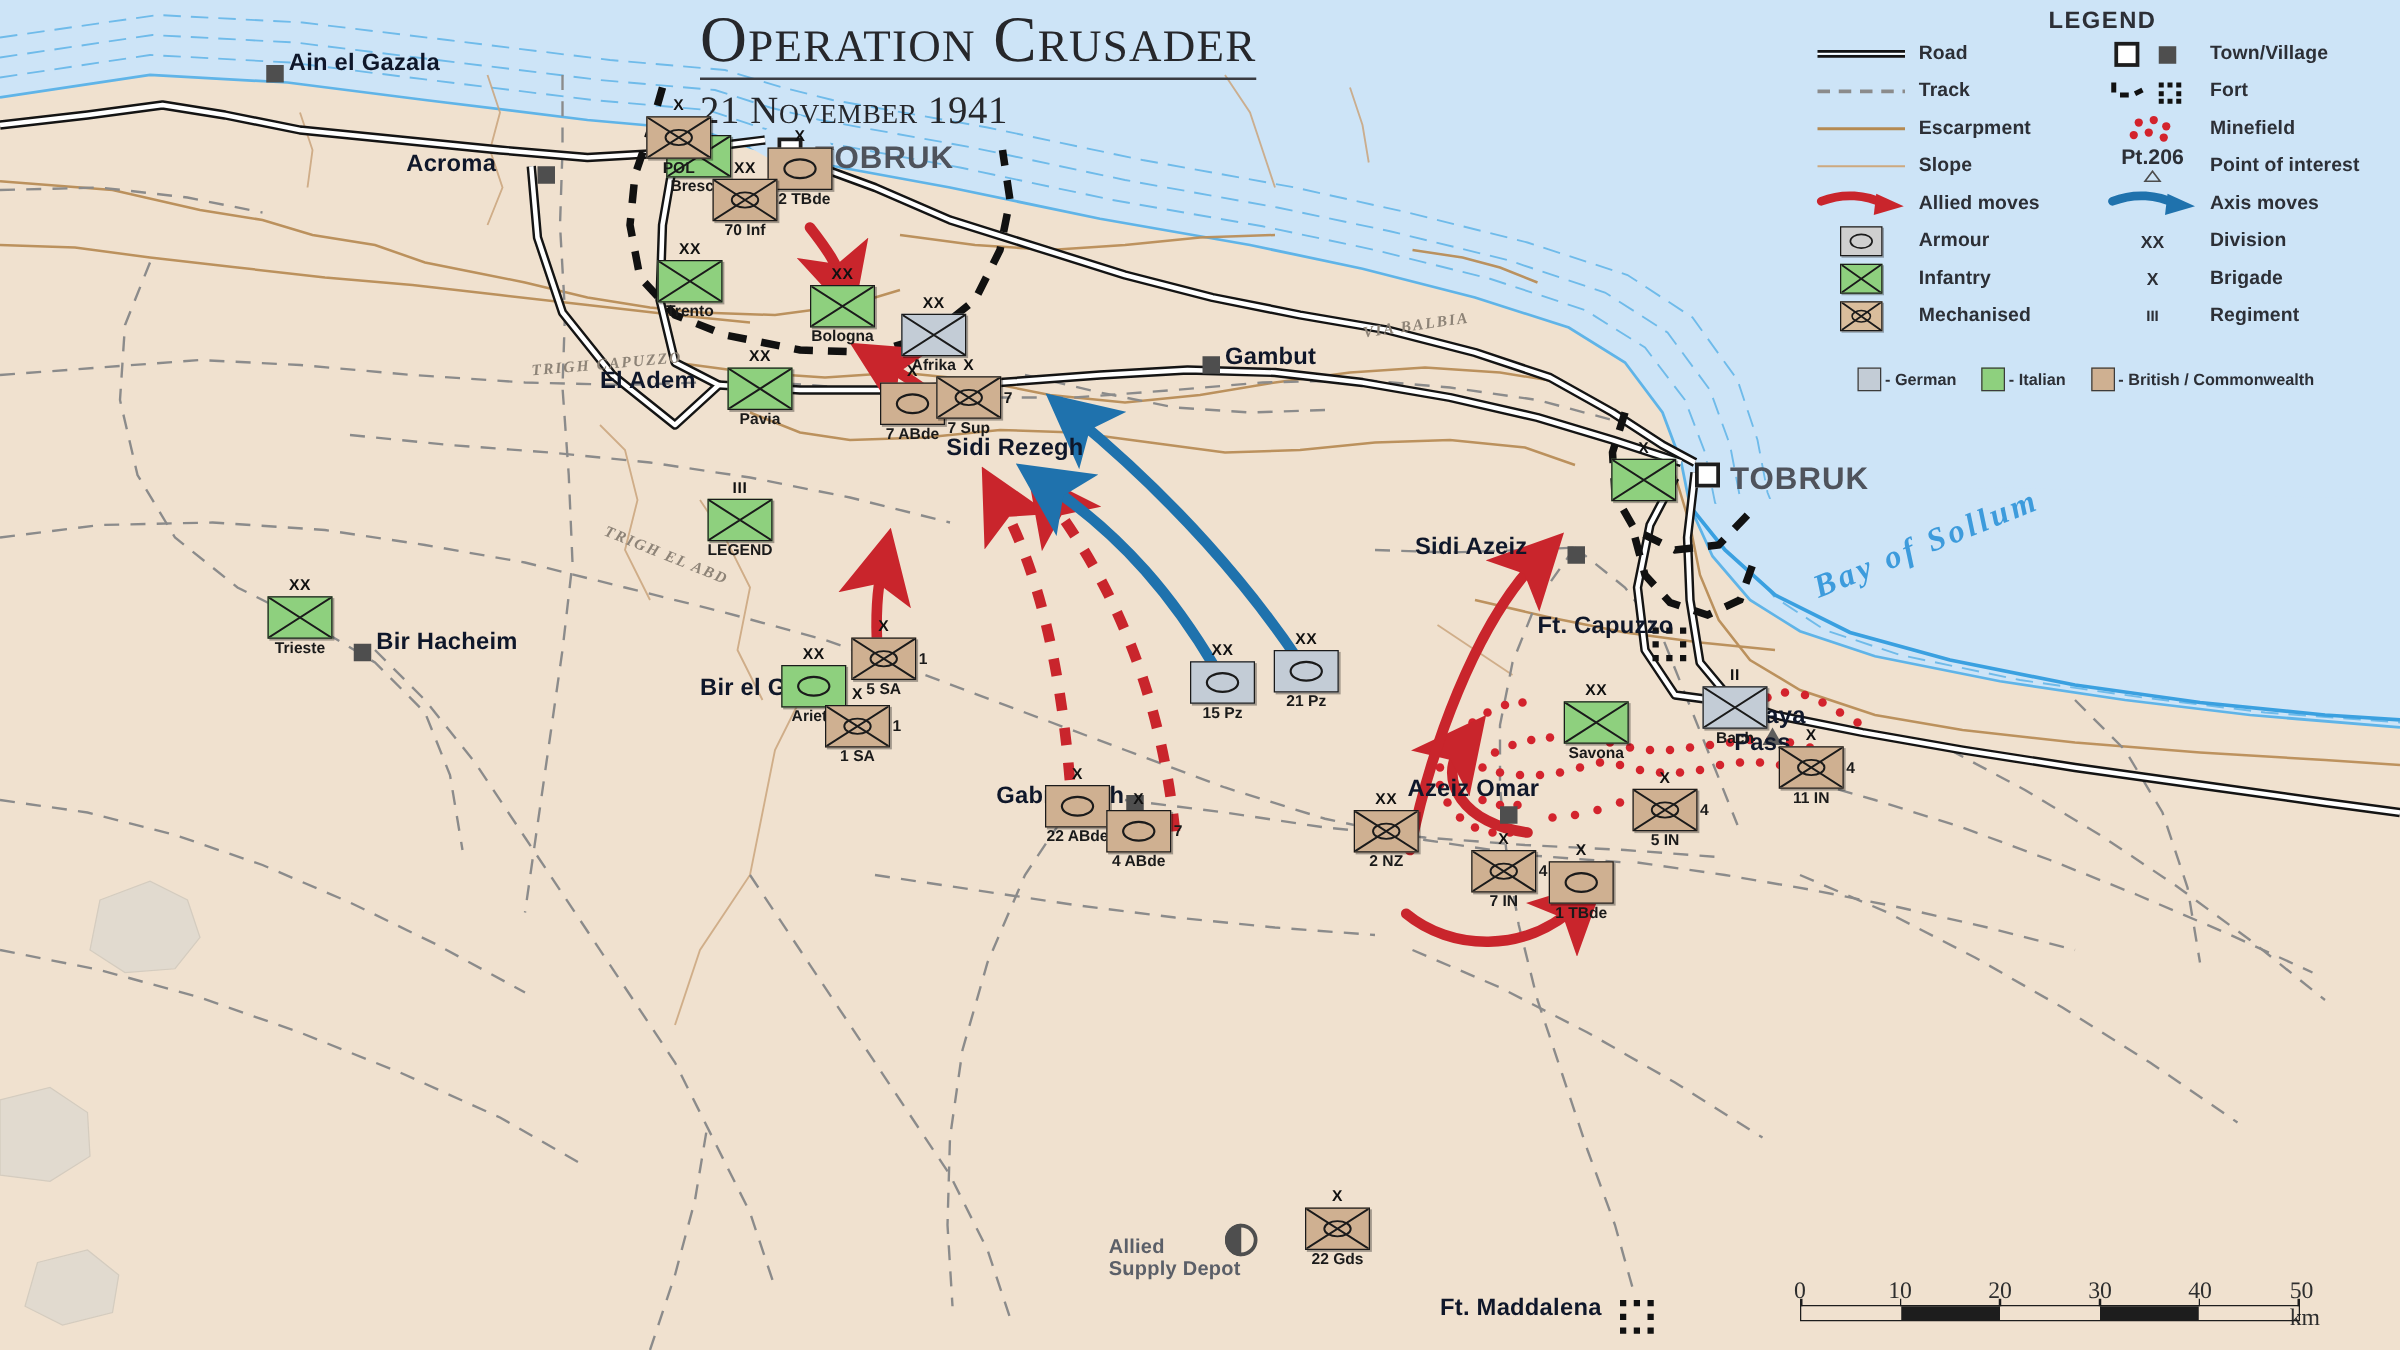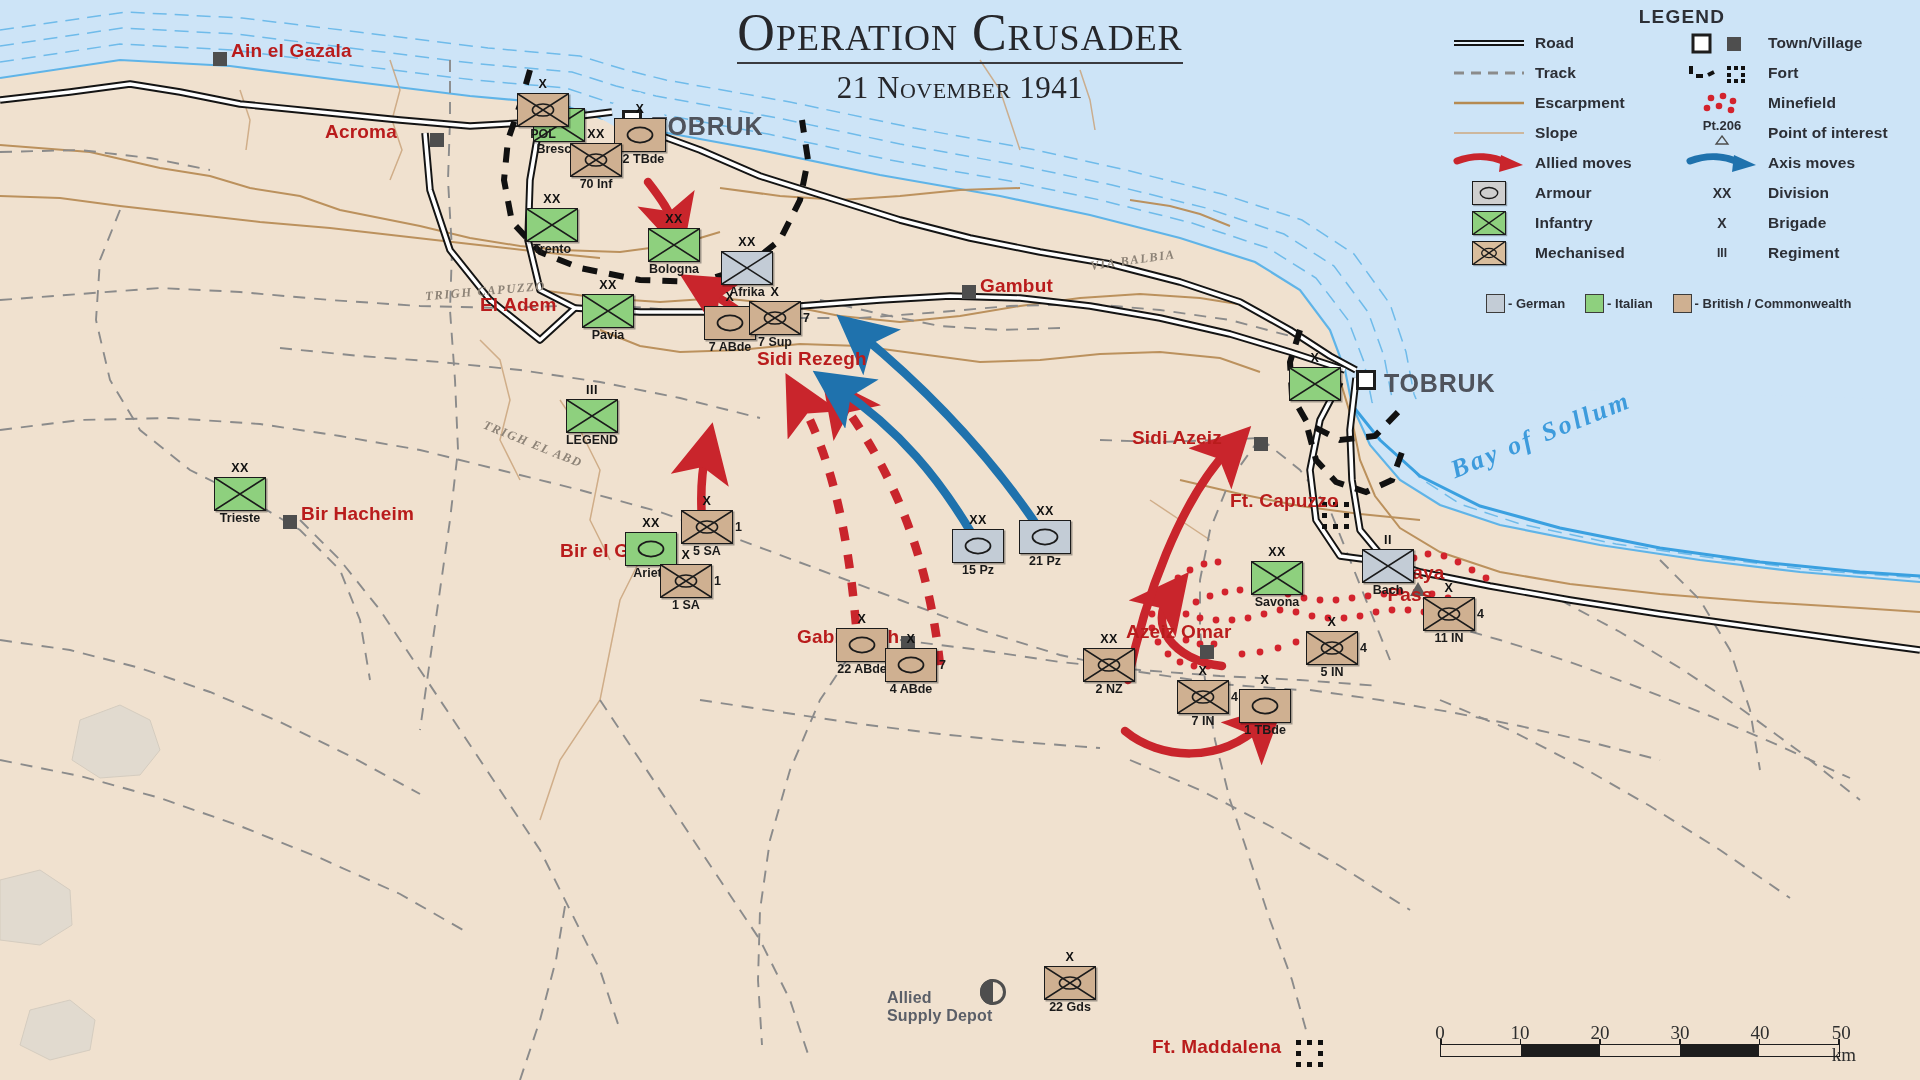--- a/index.html
+++ b/index.html
@@ -11,21 +11,21 @@
   #map {
     position:relative;
     width:1920px; height:1080px;
     background:#cde4f7;
   }
   #basemap { position:absolute; inset:0; width:1920px; height:1080px; }
 
   
   .title-block {
     position:absolute; left:560px; top:6px; width:800px;
-    text-align:center; color:#26272b;
+    text-align:left; color:#26272b;
     font-family:"Liberation Serif", serif;
   }
   .title-main {
     font-size:52px; letter-spacing:1px; line-height:1.04;
     font-variant:small-caps; font-weight:400;
     border-bottom:2px solid #3a3b40; padding-bottom:2px; display:inline-block;
   }
   .title-sub {
     font-size:31px; margin-top:6px; font-variant:small-caps; letter-spacing:0.5px;
   }
@@ -50,21 +50,21 @@
   .nat-row {
     position:absolute; left:34px; top:288px; display:flex; gap:20px; align-items:center;
   }
   .nat-item { display:flex; align-items:center; gap:3px; font-size:13px; font-weight:bold; }
   .nat-sw { width:19px; height:19px; border:1.4px solid #3c3c3c; }
 
   
   .lbl { position:absolute; color:#5c5f66; font-weight:bold; white-space:nowrap;
          letter-spacing:0.2px; }
   .lbl.city-major { font-size:25px; color:#4f535c; letter-spacing:0.8px; }
-  .lbl.city { font-size:19px; color:#b91c1c; }
+  .lbl.city { font-size:19px; color:#0f172a; }
   .lbl.track-name { font-size:12.5px; color:#8d8377; font-style:italic;
                     font-family:"Liberation Serif", serif; letter-spacing:1.6px; font-weight:bold;}
   .lbl.sea { font-size:26px; color:#3d9bdc; font-style:italic;
              font-family:"Liberation Serif", serif; letter-spacing:3px; font-weight:bold;}
   .lbl.depot { font-size:16px; color:#5b5f68; line-height:1.12; }
 
   
   .town { position:absolute; width:14px; height:14px; background:#4e4e4e; }
   .town.hollow { background:#fff; border:3px solid #1d1d1d; width:20px; height:20px; }
 
@@ -517,21 +517,21 @@
                   <circle cx="44" cy="18" r="3.3"></circle>
               </g>
             </svg>
           </div>
           <div class="lg-label">Minefield</div>
         </div>
 
         <div class="lg-row">
           <div class="lg-sym">
             <div style="text-align:center;line-height:1;">
-              <div style="font-size:13px;font-weight:bold;color:#2c2f36">Pt.206</div>
+              <div style="font-size:17px;font-weight:bold;color:#2c2f36">Pt.206</div>
               <svg width="16" height="10">
                   <polygon points="8,1 14,9 2,9" fill="none" stroke="#4d4d4d" stroke-width="1.3"></polygon>
                 </svg>
             </div>
           </div>
           <div class="lg-label">Point of interest</div>
         </div>
 
         <div class="lg-row">
           <div class="lg-sym">

